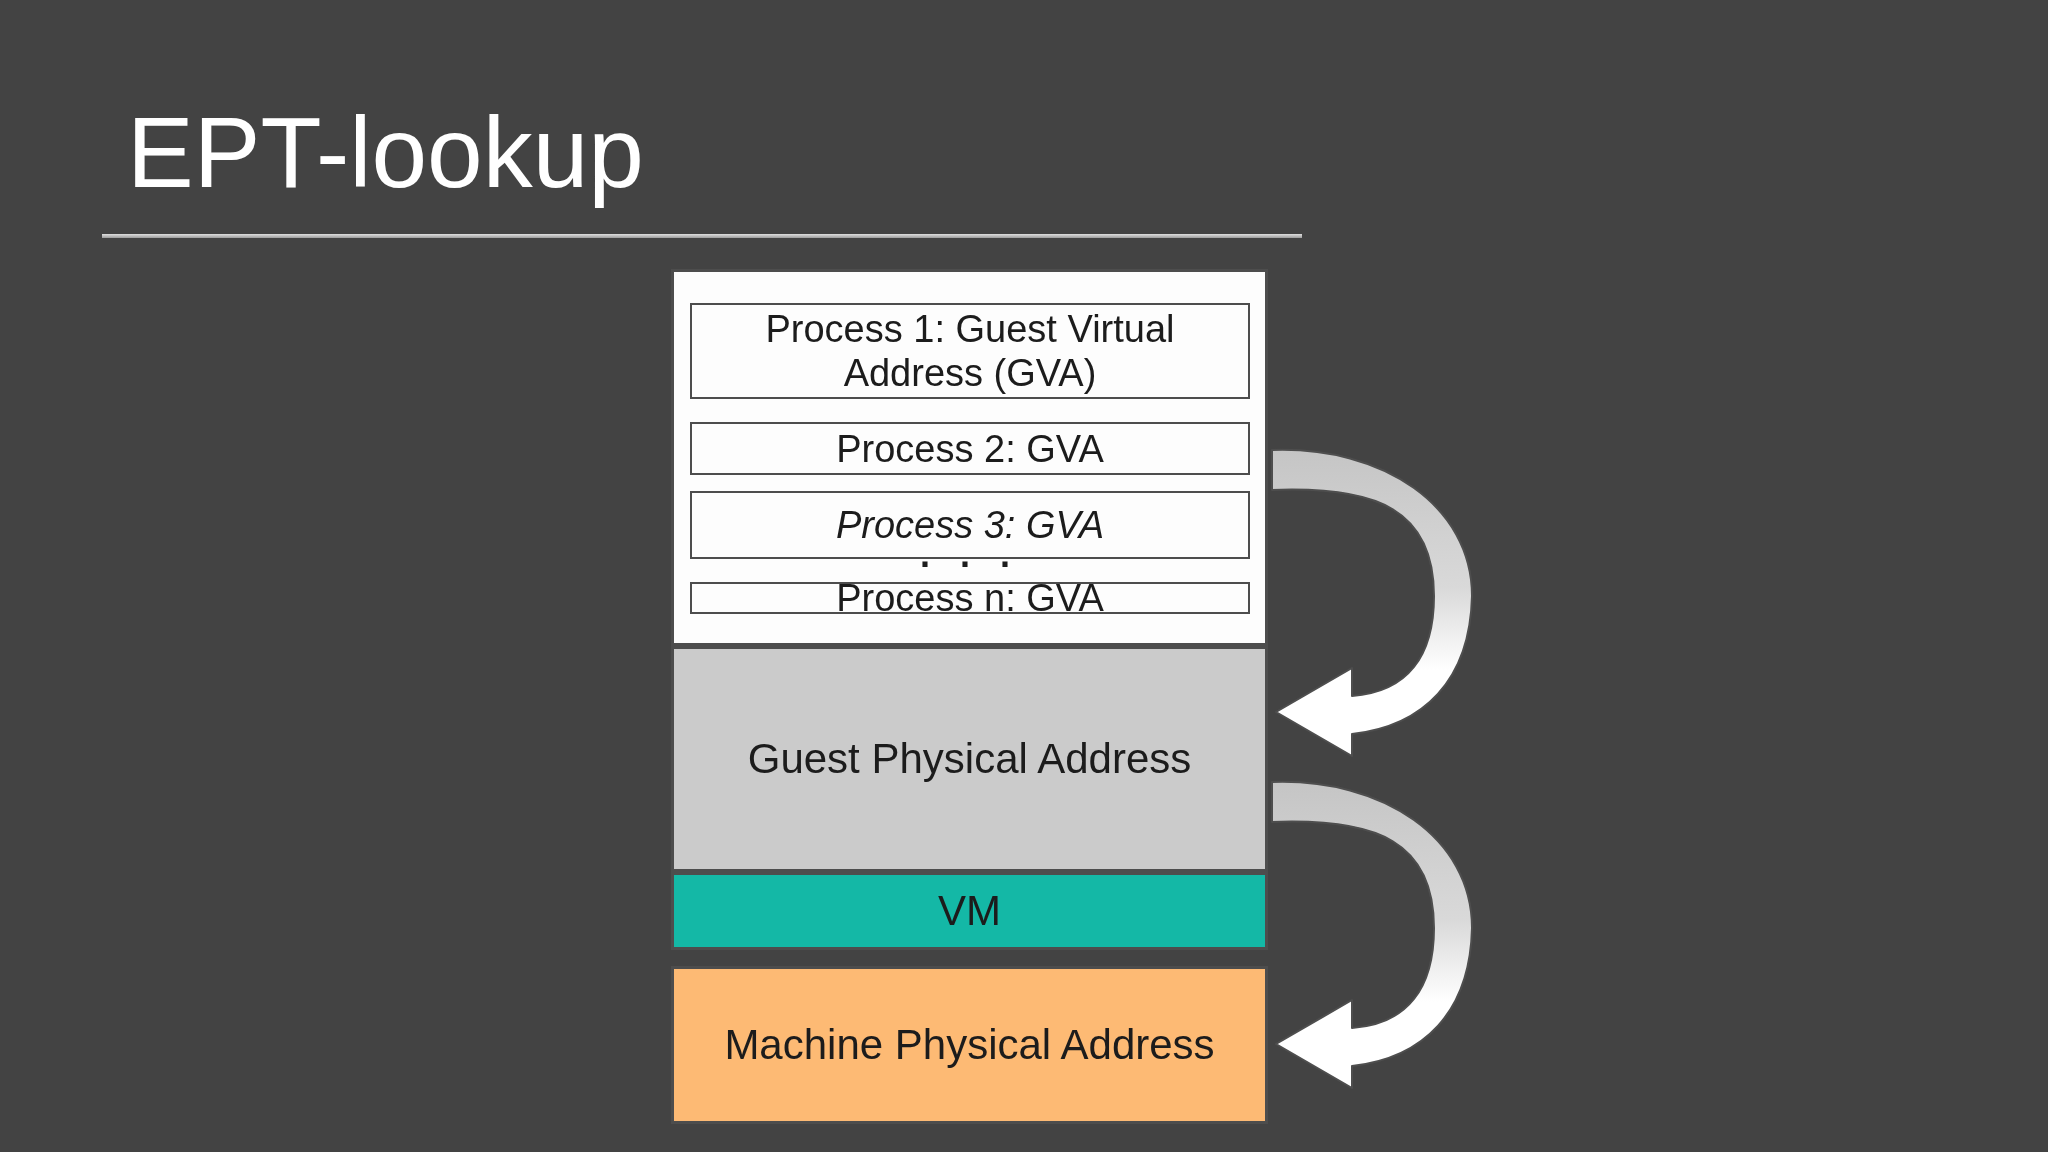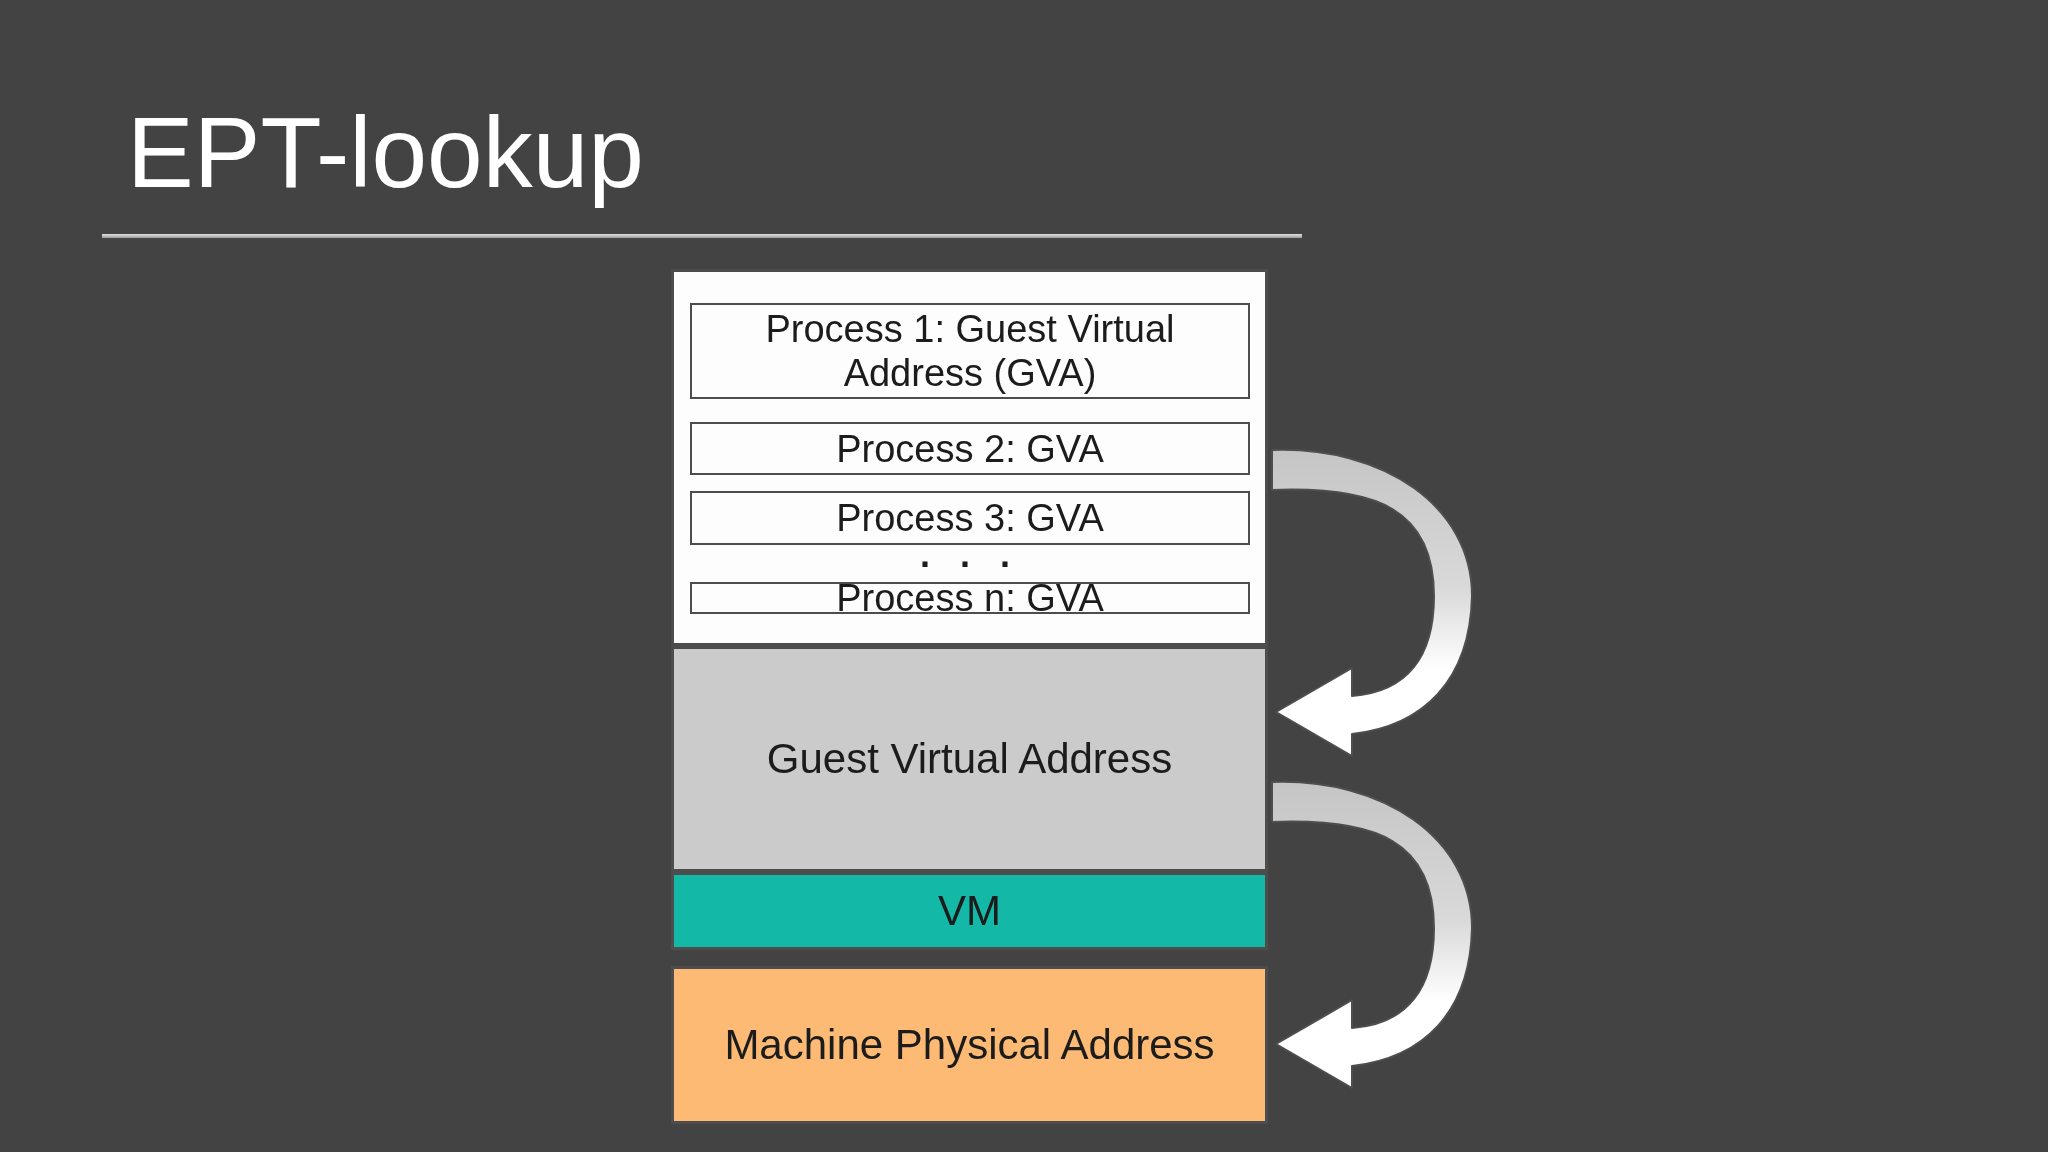--- a/index.html
+++ b/index.html
@@ -30,21 +30,21 @@
   }
   .process-box{
     position:absolute;left:16px;width:560px;
     background:#fdfdfd;border:2px solid #4d4d4d;
     display:flex;align-items:center;justify-content:center;
     text-align:center;color:#1c1c1c;
     font-size:38px;line-height:44px;
   }
   #process-1{top:31px;height:96px;}
   #process-2{top:150px;height:53px;}
-  #process-3{top:219px;height:54px;}
+  #process-3{top:219px;height:68px;font-style:italic;}
   #process-ellipsis{
     position:absolute;left:16px;top:258px;width:560px;height:50px;
     display:flex;align-items:center;justify-content:center;
     font-size:36px;font-weight:bold;letter-spacing:10px;color:#1c1c1c;
   }
   #process-n{top:310px;height:32px;}
 
   
   .stack-box{
     left:671px;width:597px;
@@ -77,21 +77,21 @@
   <div class="process-box" id="process-3">
     <span>Process 3: GVA</span>
   </div>
   <div id="process-ellipsis">. . .</div>
   <div class="process-box" id="process-n">
     <span>Process n: GVA</span>
   </div>
 </div>
 
 <div class="abs stack-box" id="gpa-box">
-  <span>Guest Virtual Address</span>
+  <span>Guest Physical Address</span>
 </div>
 
 <div class="abs stack-box" id="vm-box">
   <span>VM</span>
 </div>
 
 <div class="abs stack-box" id="mpa-box">
   <span>Machine Physical Address</span>
 </div>
 

